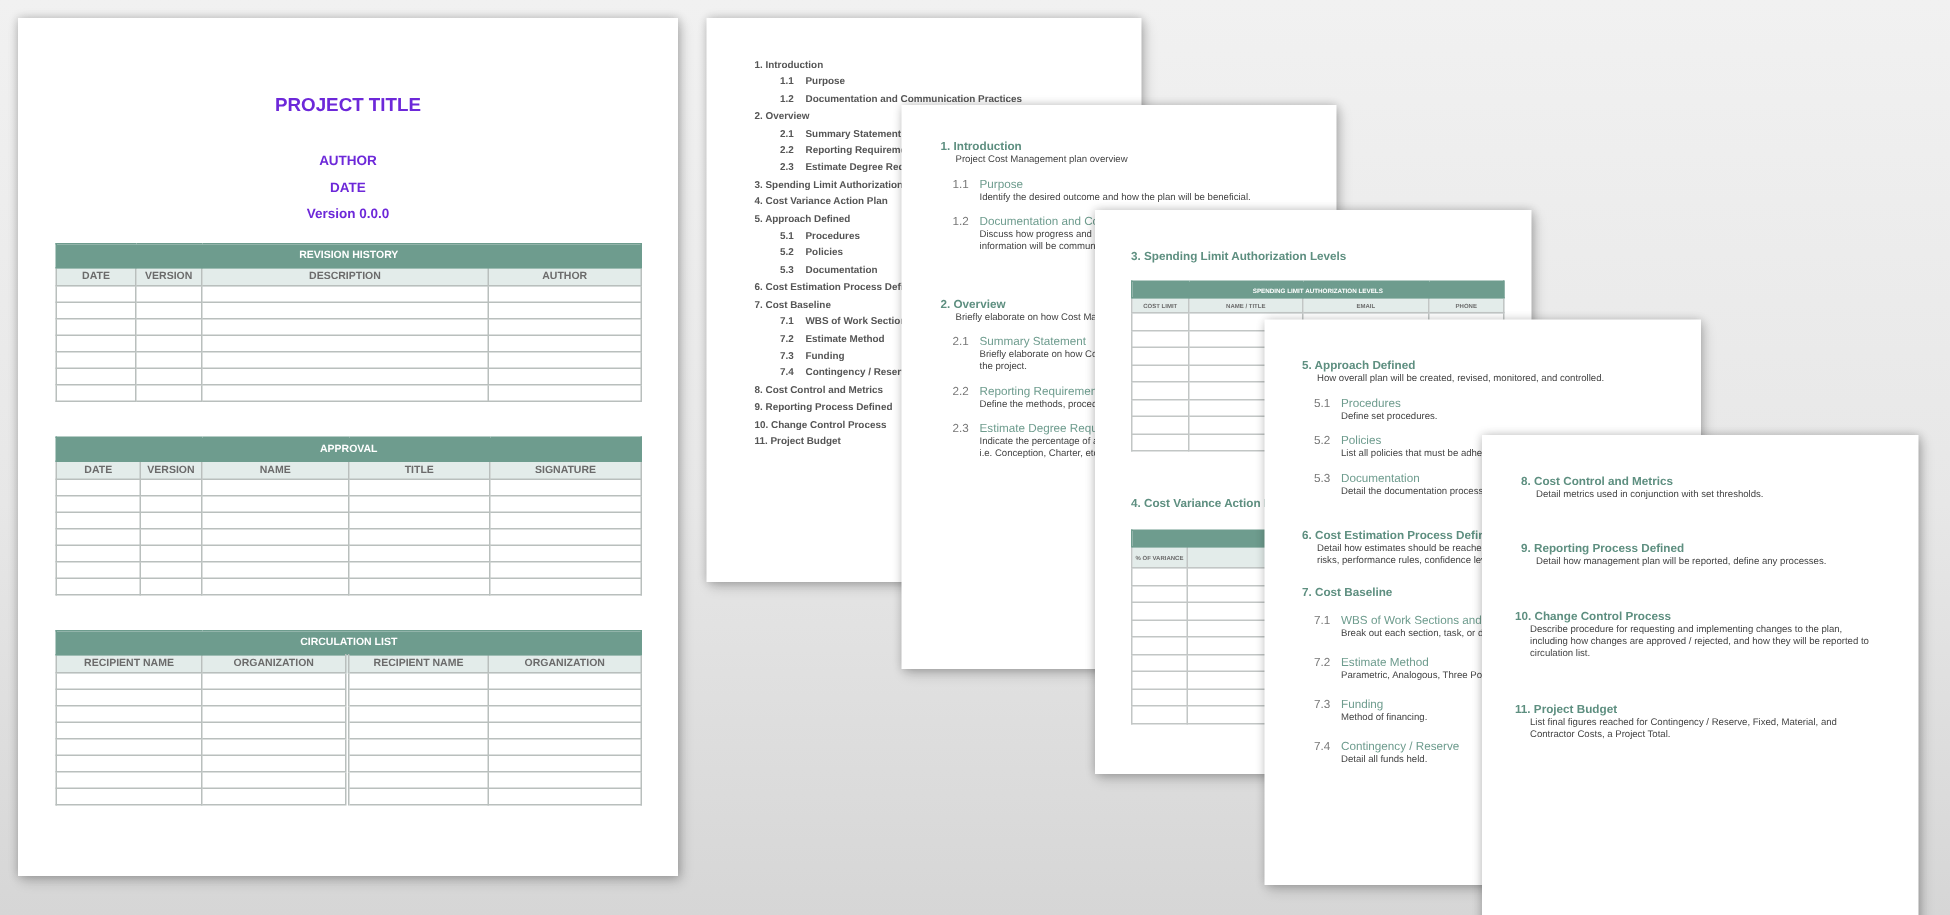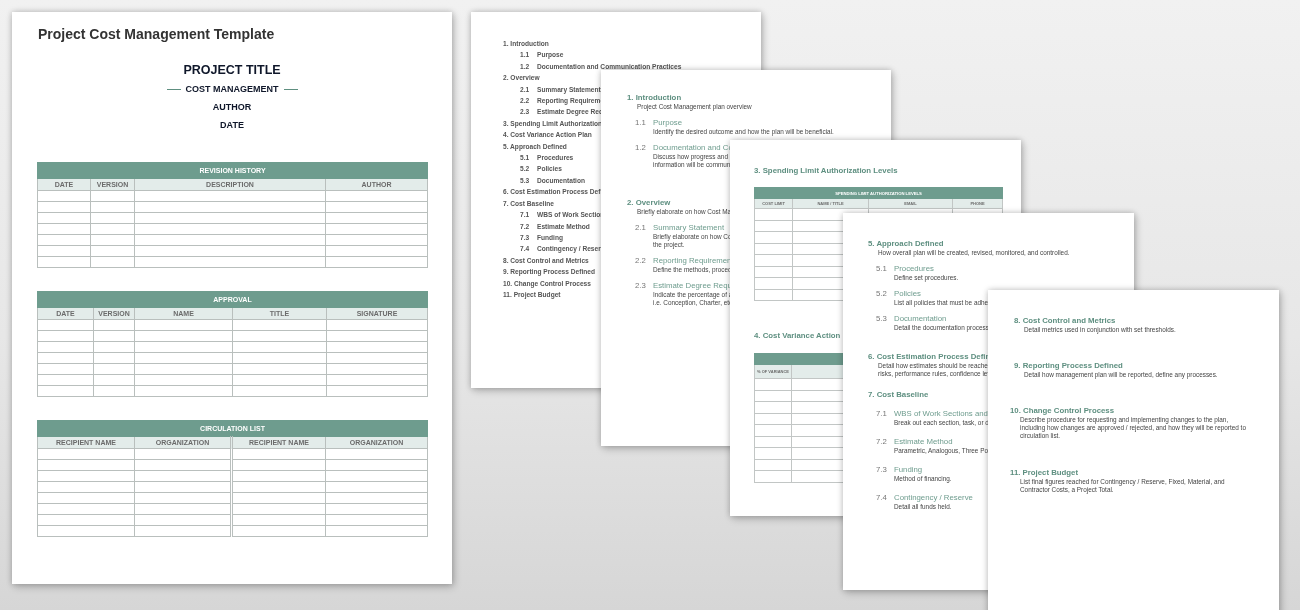--- a/index.html
+++ b/index.html
@@ -15,21 +15,21 @@
     background: #fff;
     box-shadow: 0 0 6px rgba(0,0,0,0.22), 2px 3px 8px rgba(0,0,0,0.18);
     overflow: hidden;
   }
   .bar { background: #6e9c8e; color: #fff; font-weight: bold; text-align: center; }
   .sub { background: #e3ecea; color: #6b6b6b; font-weight: bold; text-align: center; }
 
   
   #p1 { left: 12px; top: 12px; width: 440px; height: 572px; }
   #p1 .doc-title { position: absolute; left: 26px; top: 14px; font-size: 14px; font-weight: bold; color: #333; }
-  #p1 .cover { position: absolute; left: 0; width: 440px; text-align: center; font-weight: bold; color: #0f172a; }
+  #p1 .cover { position: absolute; left: 0; width: 440px; text-align: center; font-weight: bold; color: #6d28d9; }
   #p1 .c-title { top: 51px; font-size: 12.5px; }
   #p1 .c-cm { top: 72px; font-size: 9px; }
   #p1 .c-cm .dash { display: inline-block; width: 14px; height: 1px; background: #5e8f80; vertical-align: middle; margin: 0 5px; }
   #p1 .c-author { top: 90px; font-size: 9px; }
   #p1 .c-date { top: 108px; font-size: 9px; }
   #p1 .c-ver { top: 125px; font-size: 9px; }
   table.grid { position: absolute; left: 25px; width: 390px; border-collapse: collapse; table-layout: fixed; }
   table.grid td, table.grid th { border: 1px solid #b9bfbd; height: 11px; font-size: 7px; padding: 0; }
   table.grid th.bar { height: 16px; font-size: 7px; border-color: #6e9c8e; }
   table.grid th.sub { height: 12px; font-size: 7px; }
@@ -59,25 +59,24 @@
 
   table.mini { position: absolute; border-collapse: collapse; table-layout: fixed; }
   table.mini td, table.mini th { border: 1px solid #c2c6c5; height: 11.5px; font-size: 4px; padding: 0; }
   table.mini th.bar { height: 11px; font-size: 4.2px; border-color: #6e9c8e; }
   table.mini th.sub { height: 10px; font-size: 4px; }
 </style>
 </head>
 <body>
 
 <div class="page" id="p1">
-  <div class="doc-title">Project Cost Management Template</div>
   <div class="cover c-title">PROJECT TITLE</div>
-  <div class="cover c-cm"><span class="dash"></span><span>COST MANAGEMENT</span><span class="dash"></span></div>
   <div class="cover c-author">AUTHOR</div>
   <div class="cover c-date">DATE</div>
+  <div class="cover c-ver">Version 0.0.0</div>
 
   <table class="grid" style="top:150px">
     <colgroup>
         <col style="width:53px">
         <col style="width:44px">
         <col style="width:191px">
         <col style="width:102px">
       </colgroup>
     <tbody>
         <tr>

